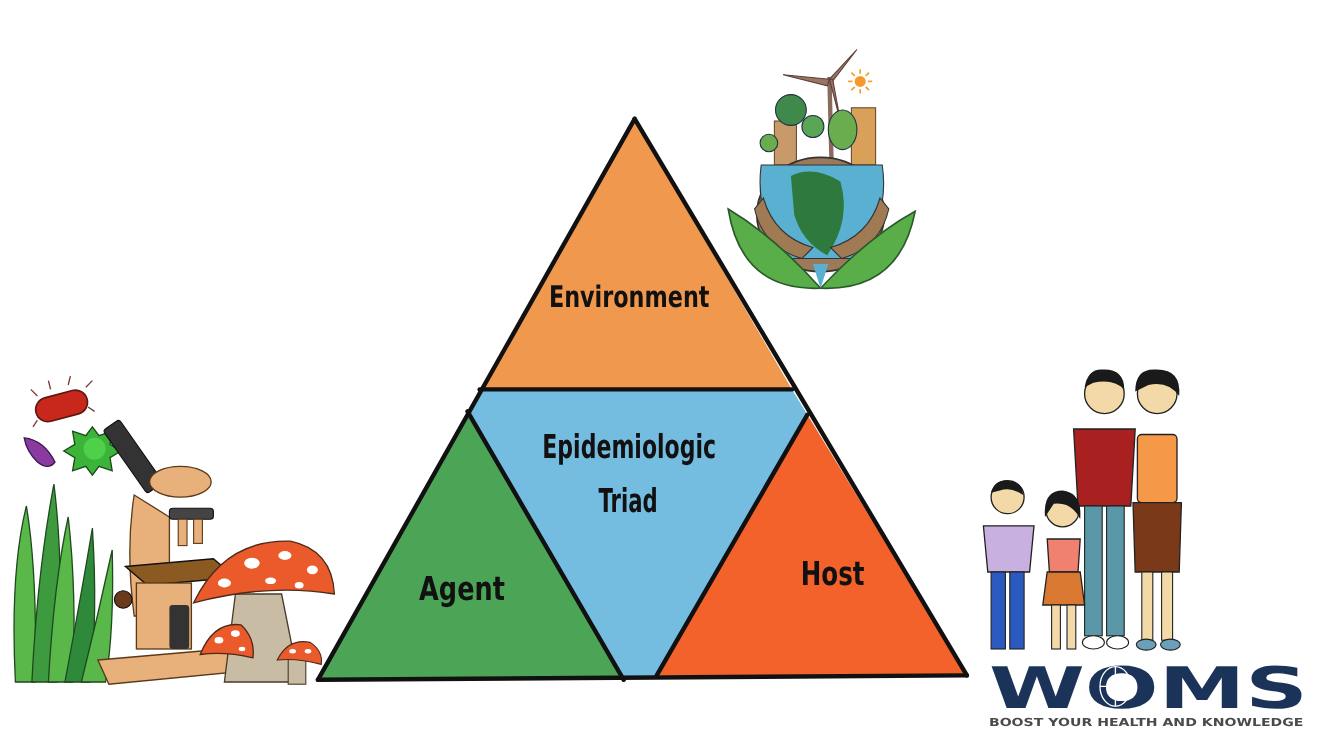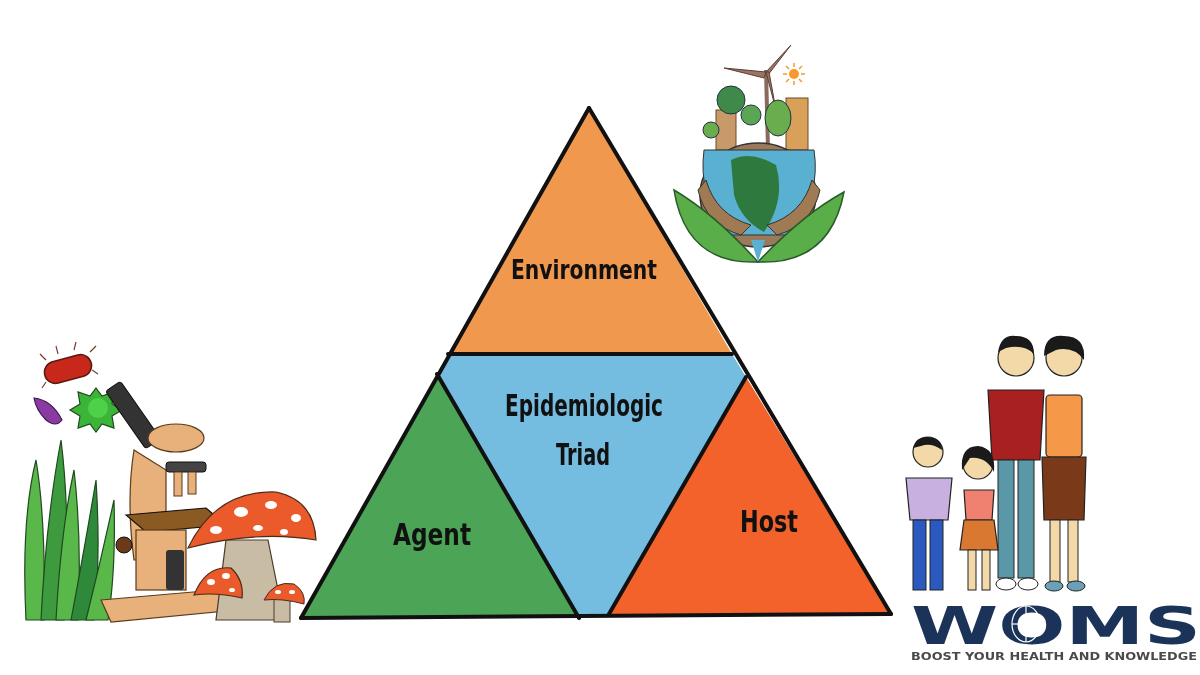--- a/index.html
+++ b/index.html
@@ -1,17 +1,17 @@
 <!DOCTYPE html>
 <html><head>
   <meta charset="utf-8">
   <style>
     html, body { margin: 0; padding: 0; background: #ffffff; }
     body { width: 1200px; height: 675px; position: relative; overflow: hidden; font-family: "DejaVu Sans", sans-serif; }
-    .canvas { position: absolute; left: 16px; top: 0; width: 1008px; height: 675px; }
+    .canvas { position: absolute; left: 4px; top: 0; width: 1008px; height: 675px; }
     svg { display: block; }
     .lbl { font-family: "DejaVu Sans", sans-serif; font-weight: bold; fill: #111111; }
     .logo-text { font-family: "DejaVu Sans", sans-serif; font-weight: bold; fill: #1b3358; }
     .logo-tag { font-family: "DejaVu Sans", sans-serif; font-weight: bold; fill: #4a4a4a; }
   </style>
 </head>
 <body>
 
 <div class="canvas">
 <svg width="1200" height="675" viewBox="0 0 1200 675" xmlns="http://www.w3.org/2000/svg">

